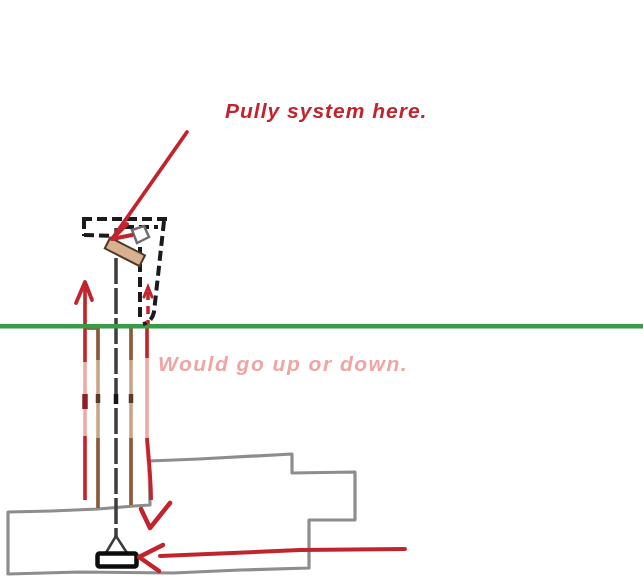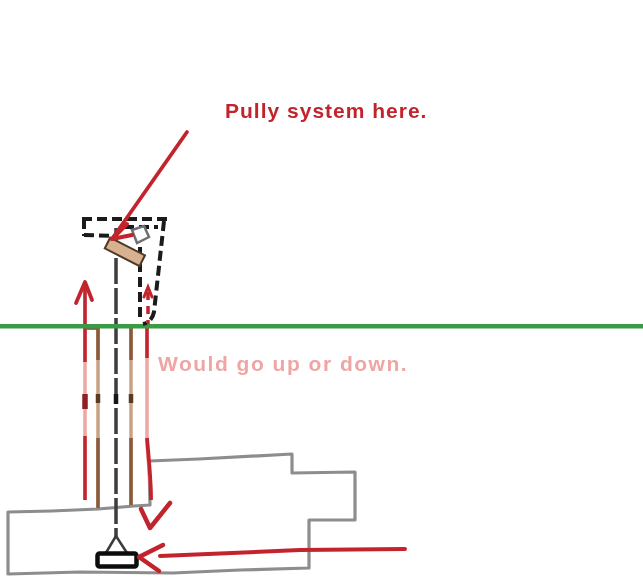--- a/index.html
+++ b/index.html
@@ -10,22 +10,22 @@
     overflow:hidden;
     font-family:"Liberation Sans", sans-serif;
   }
   #canvas svg{position:absolute;left:0;top:0;}
   .note{
     position:absolute;
     font-weight:bold;
     white-space:nowrap;
     user-select:none;
   }
-  .note-red{color:#c2242e;}
-  .note-pink{color:#efa5a3;}
+  .note-red{color:#c2242e;font-style:italic;}
+  .note-pink{color:#efa5a3;font-style:italic;}
   #pulley-note{left:225px;top:99px;font-size:21px;letter-spacing:1px;}
   #motion-note{left:158px;top:352px;font-size:21px;letter-spacing:1.5px;}
   #platform-note{left:385px;top:507px;font-size:21px;letter-spacing:0.5px;}
 </style>
 </head>
 <body>
 
 <div id="canvas">
 
   <svg width="643" height="584" viewBox="0 0 643 584">

